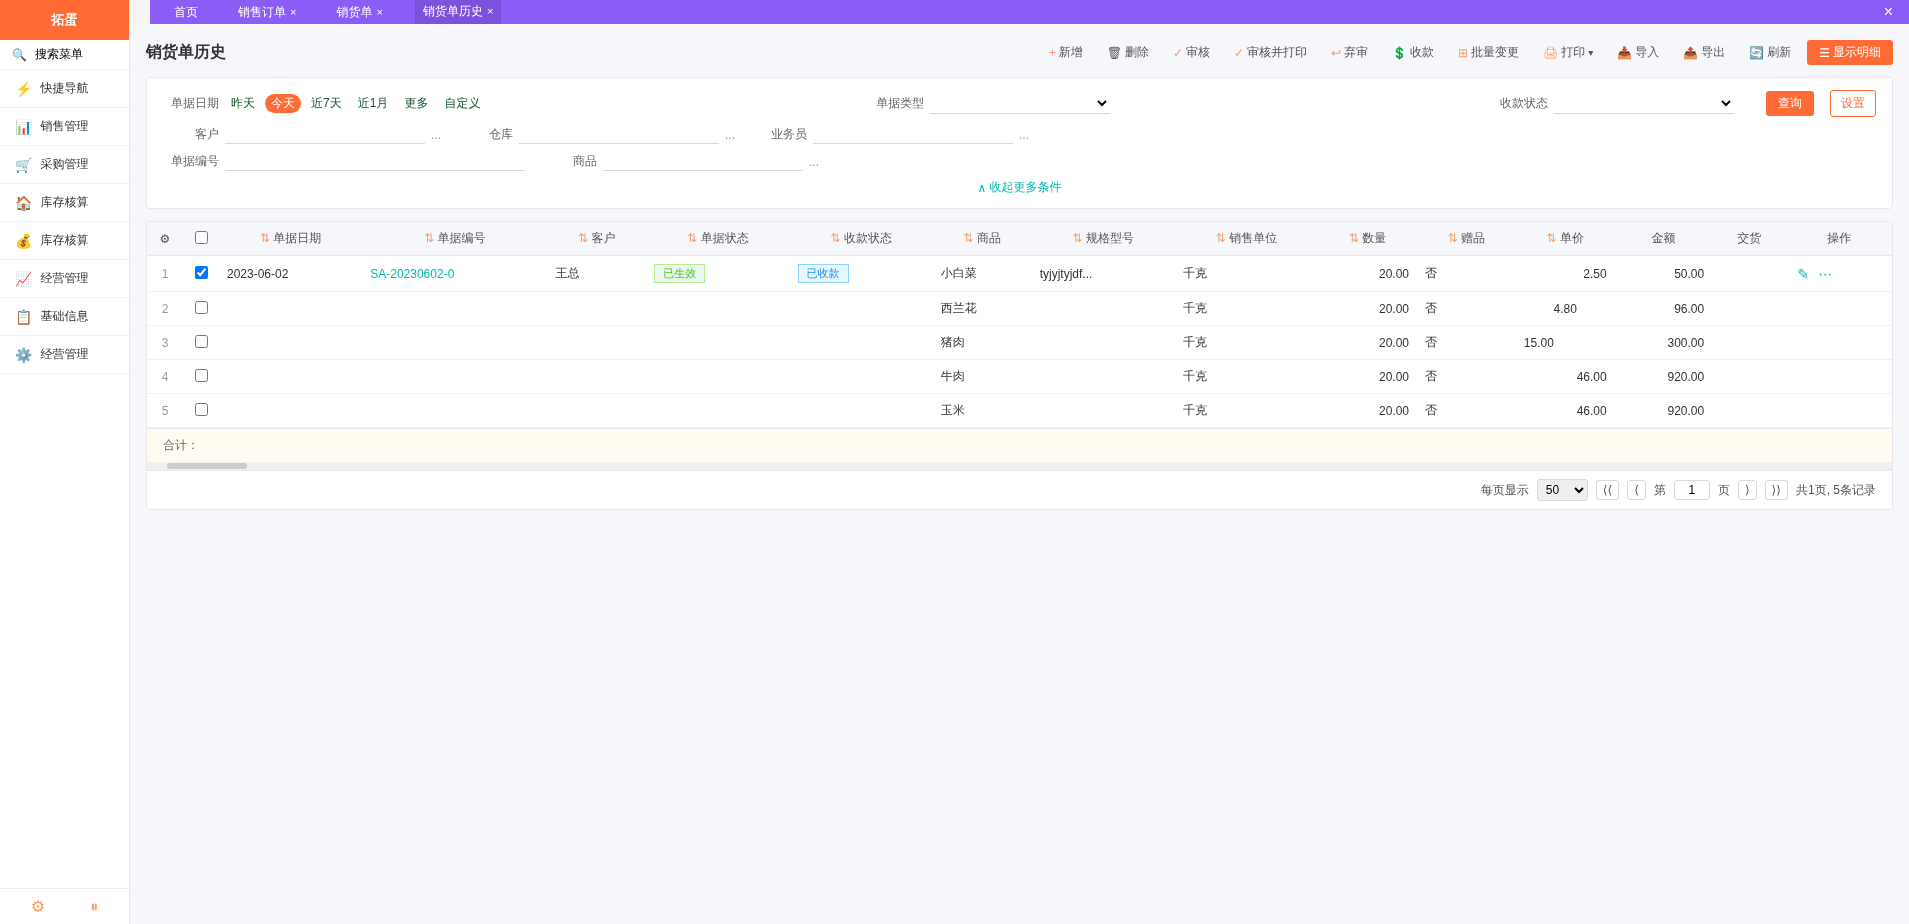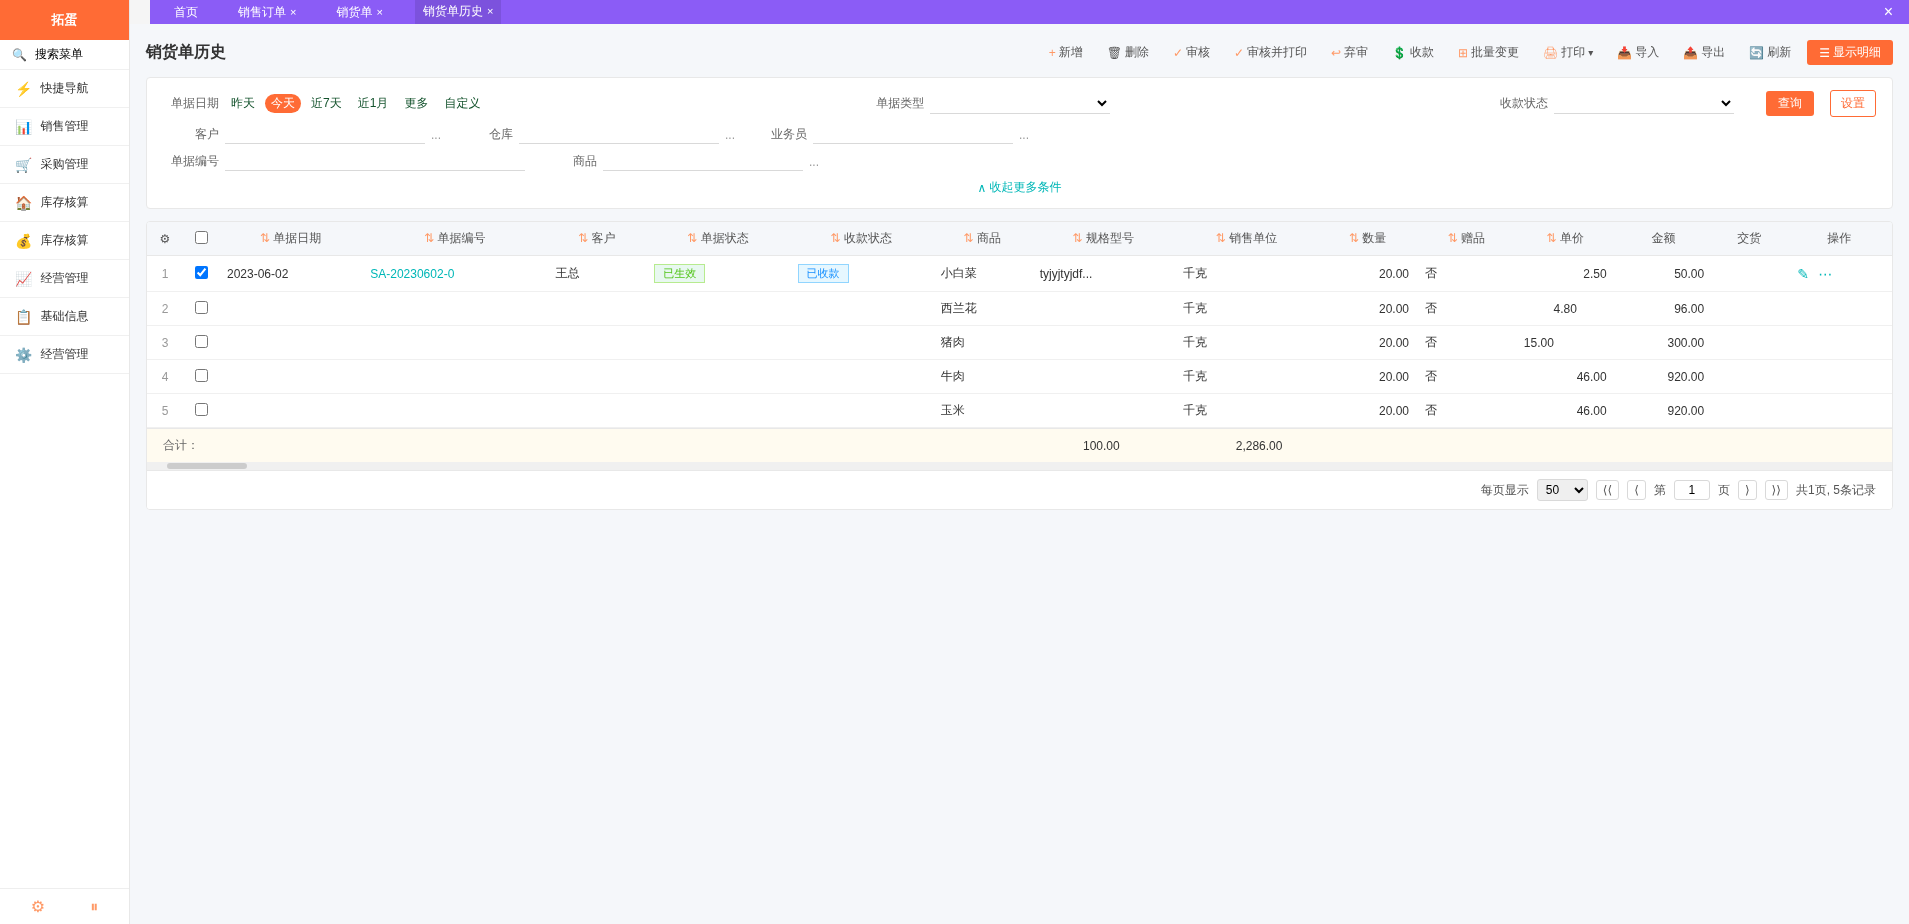--- a/index.html
+++ b/index.html
@@ -621,24 +621,20 @@
       <td></td>
       <td>
         
       </td>
     </tr>
           </tbody>
       </table>
 
       <div class="table-footer">
         <span class="footer-label">合计：</span>
-        <div class="footer-total">
-          <span style="margin-left:860px;">100.00</span>
-          <span style="margin-left:100px;">2,286.00</span>
-        </div>
       </div>
 
       <div class="table-scroll-bar">
         <div class="scroll-thumb"></div>
       </div>
 
       <div class="pagination">
         <span>每页显示</span>
         <select>
           <option>50</option>

